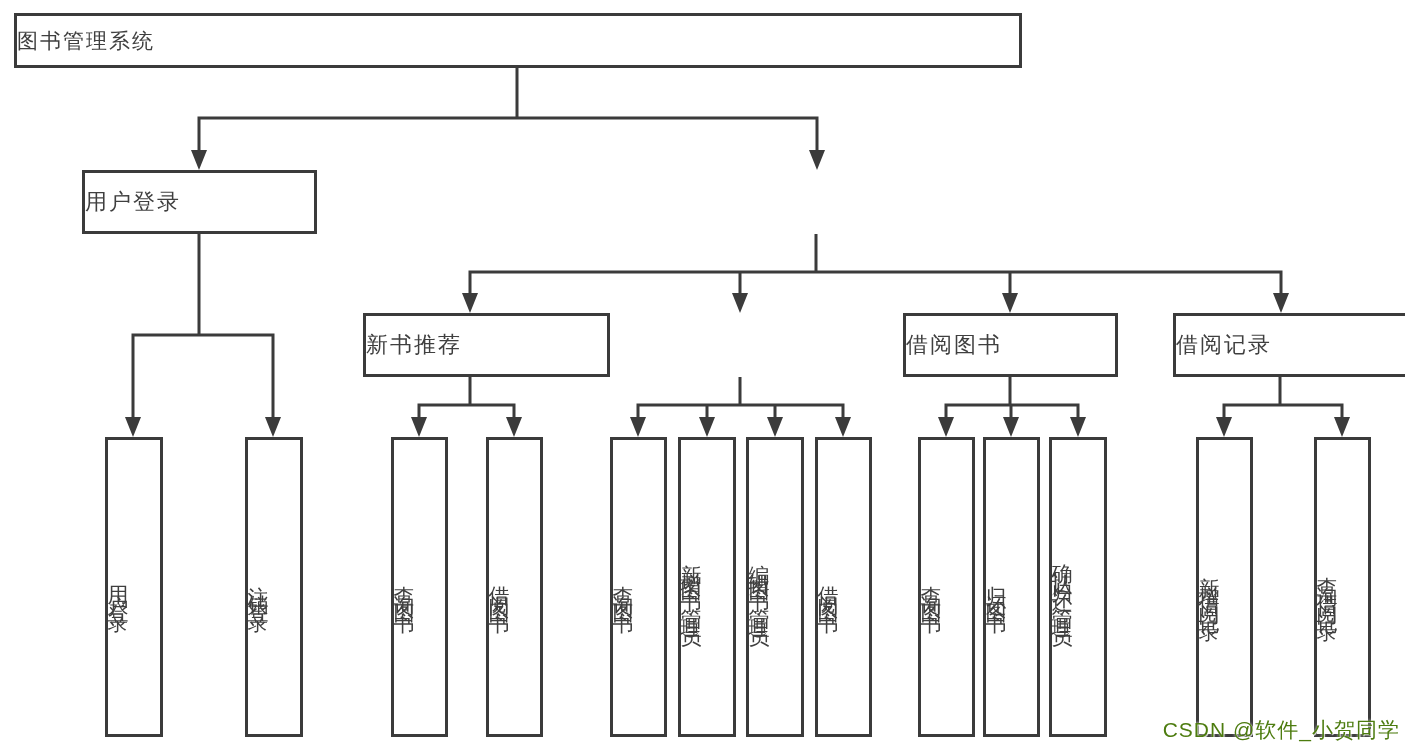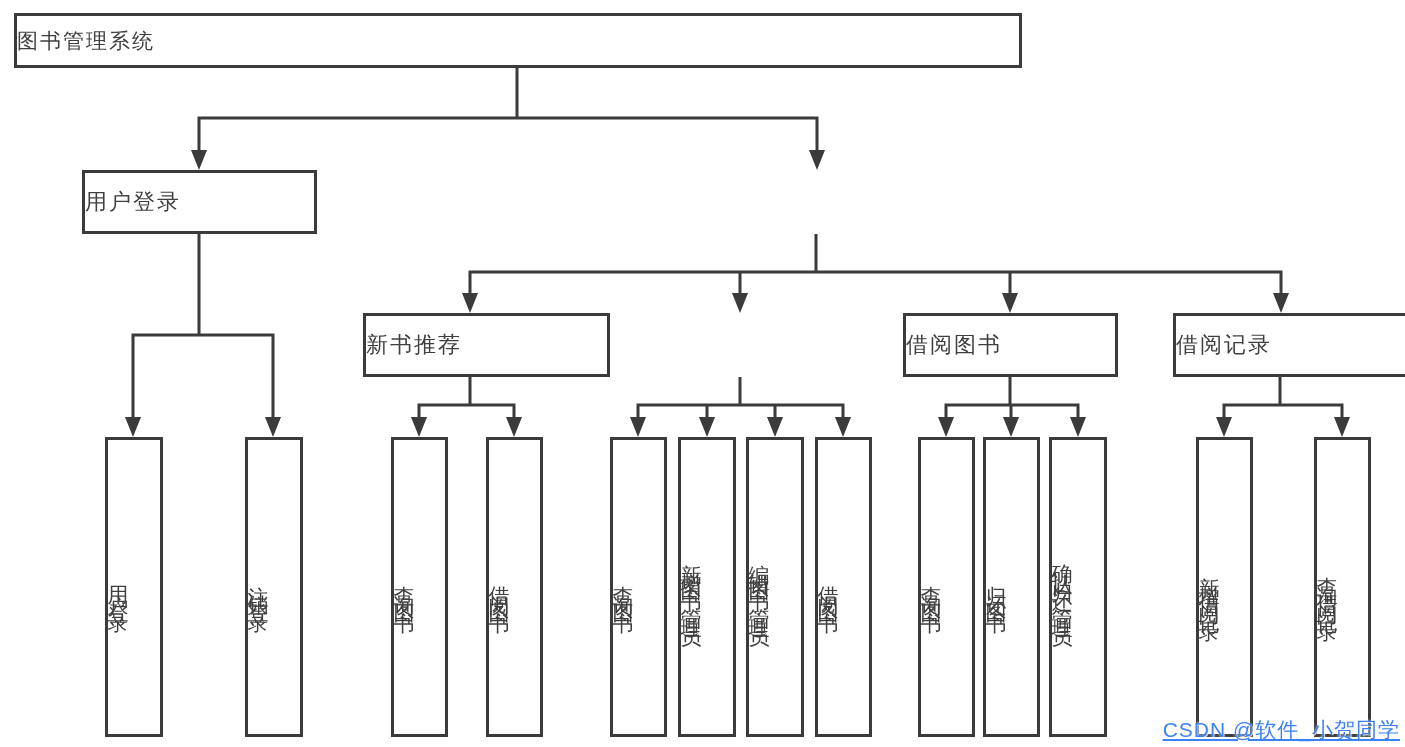--- a/index.html
+++ b/index.html
@@ -30,26 +30,25 @@
     font-size:21px;
     letter-spacing:9px;
     line-height:1;
     white-space:nowrap;
   }
   #watermark{
     position:absolute;
     top:716px;right:5px;
     z-index:3;
     font-size:21px;
-    color:#3b82f6;
+    color:#4d7c0f;
     letter-spacing:1px;
     text-shadow:0 0 3px rgba(255,255,255,0.95),1px 1px 0 rgba(255,255,255,0.7);
     pointer-events:none;
     white-space:nowrap;
-    text-decoration:underline;
   }
 </style>
 </head>
 <body>
 
 <div id="stage">
 
   <svg id="wires" width="1405" height="747" viewBox="0 0 1405 747">
     <path d="M517 68 V118
              M197.5 118 H818.5

